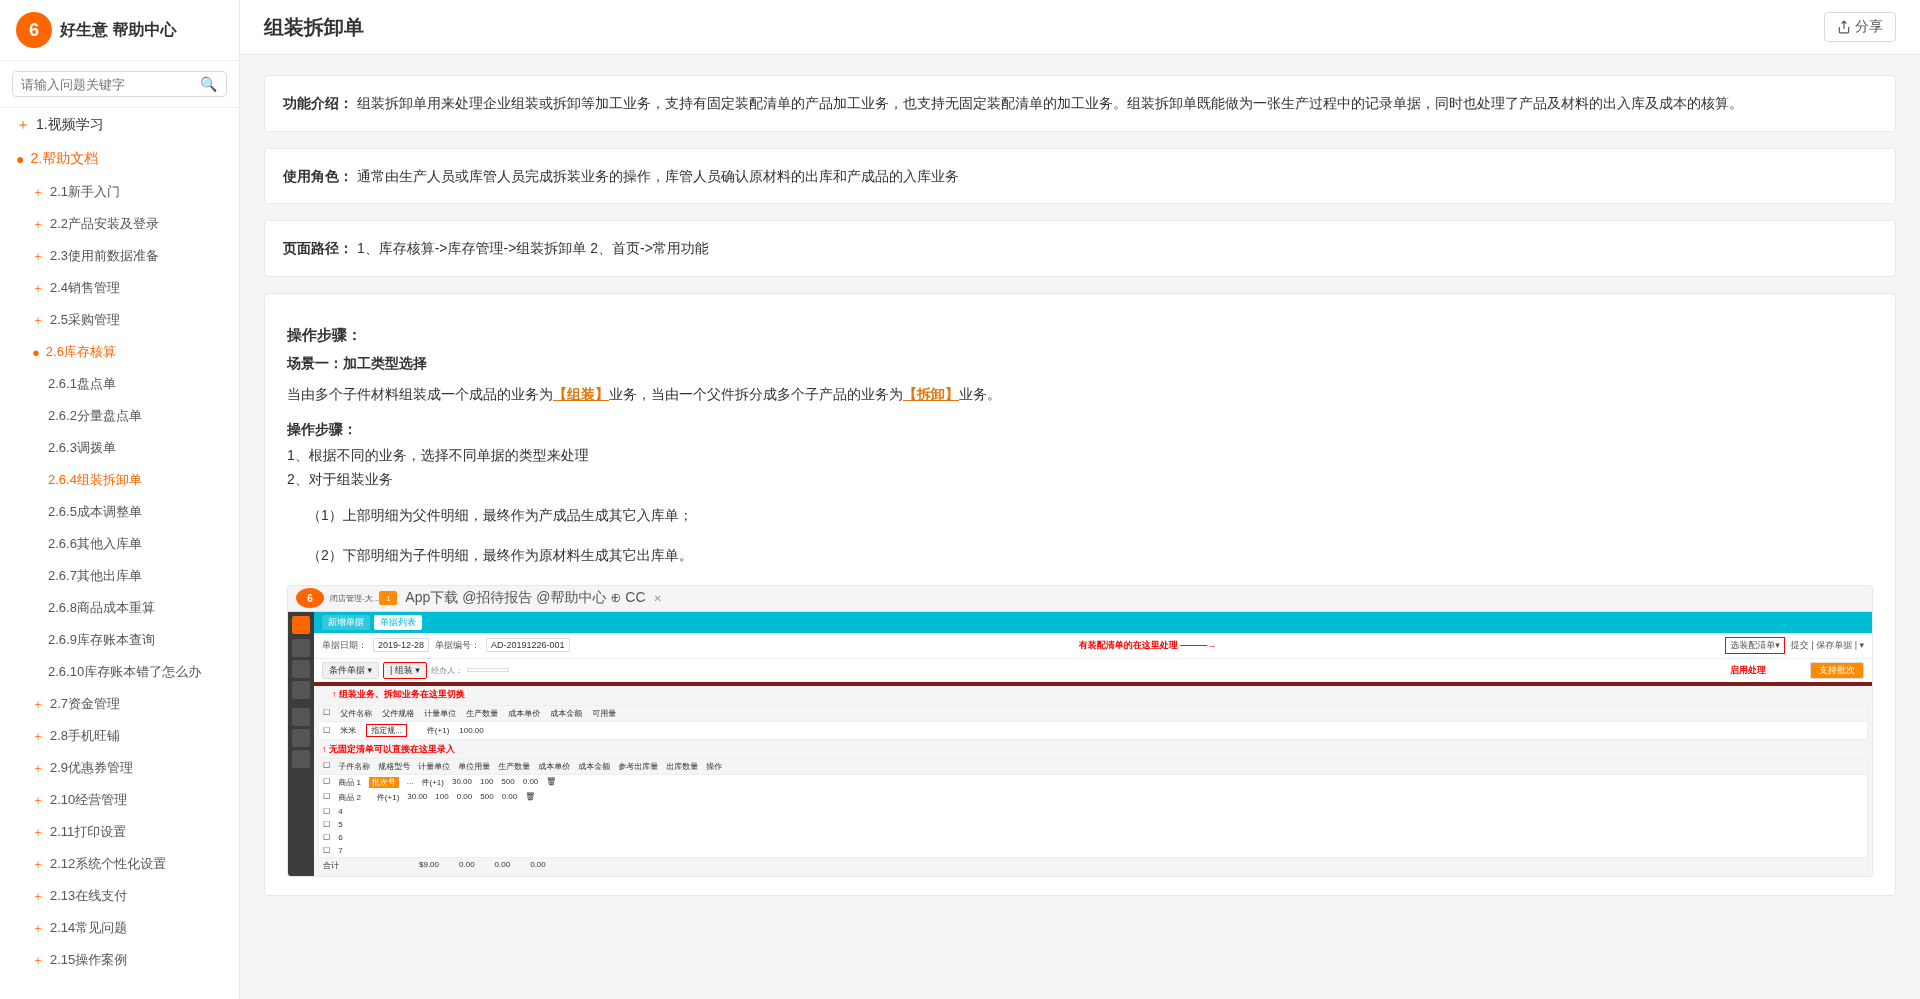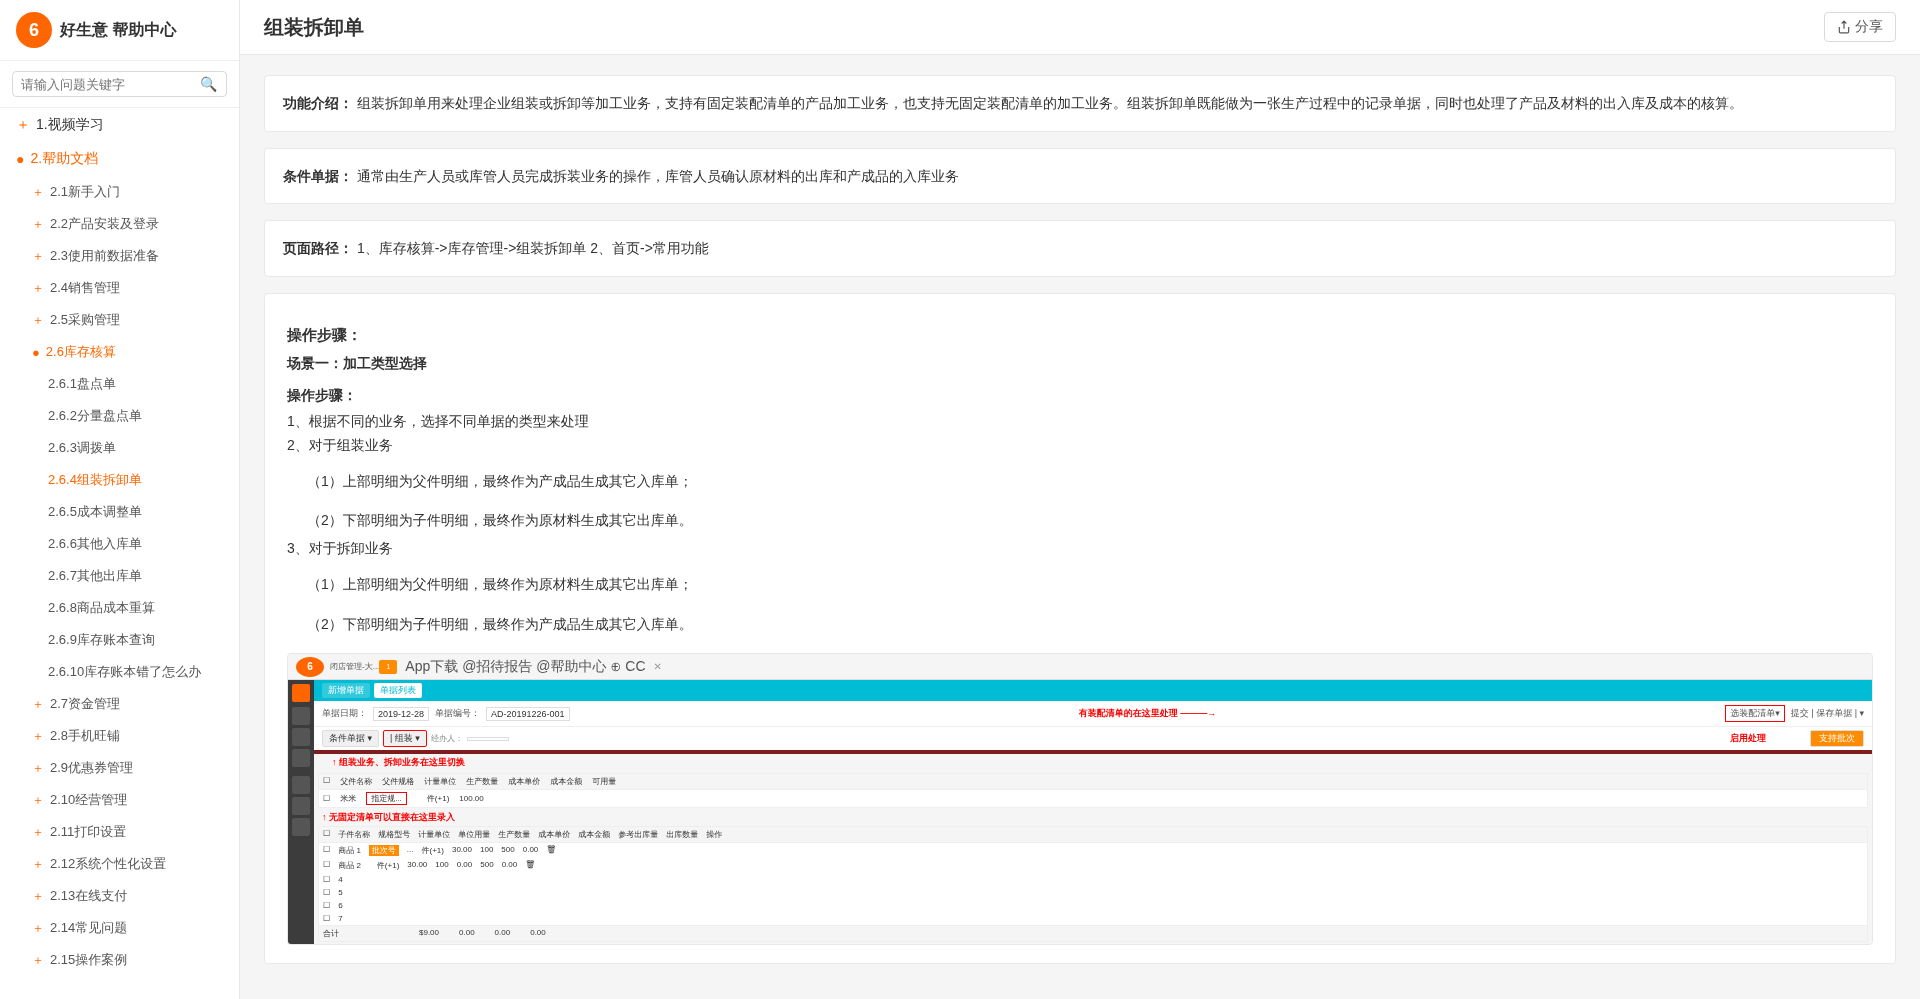--- a/index.html
+++ b/index.html
@@ -123,50 +123,48 @@
 
     <div class="info-block">
       <span class="content-text">
         <strong>功能介绍：</strong>
         <span>组装拆卸单用来处理企业组装或拆卸等加工业务，支持有固定装配清单的产品加工业务，也支持无固定装配清单的加工业务。组装拆卸单既能做为一张生产过程中的记录单据，同时也处理了产品及材料的出入库及成本的核算。</span>
       </span>
     </div>
 
     <div class="info-block">
       <span class="content-text">
-        <strong>条件单据：</strong>
+        <strong>使用角色：</strong>
         <span>通常由生产人员或库管人员完成拆装业务的操作，库管人员确认原材料的出库和产成品的入库业务</span>
       </span>
     </div>
 
     <div class="info-block">
       <span class="content-text">
         <strong>页面路径：</strong>
         <span>1、库存核算-&gt;库存管理-&gt;组装拆卸单 2、首页-&gt;常用功能</span>
       </span>
     </div>
 
     <div style="background:#fff;border:1px solid #e8e8e8;border-radius:4px;padding:18px 22px;">
       <div class="step-heading">操作步骤：</div>
       <div class="scenario-heading">
         <span>场景一：加工类型选择</span>
       </div>
+      <div class="content-text">
+        当由多个子件材料组装成一个成品的业务为<span class="highlight">【组装】</span>业务，当由一个父件拆分成多个子产品的业务为<span class="highlight">【拆卸】</span>业务。
+      </div>
       <div class="step-heading" style="font-size:14px;">操作步骤：</div>
       <div class="step-list">
         <div>1、根据不同的业务，选择不同单据的类型来处理</div>
       </div>
       <div class="step-list">
         <div>2、对于组装业务</div>
         <div class="sub-step">（1）上部明细为父件明细，最终作为产成品生成其它入库单；</div>
         <div class="sub-step">（2）下部明细为子件明细，最终作为原材料生成其它出库单。</div>
-      </div>
-      <div class="step-list">
-        <div>3、对于拆卸业务</div>
-        <div class="sub-step">（1）上部明细为父件明细，最终作为原材料生成其它出库单；</div>
-        <div class="sub-step">（2）下部明细为子件明细，最终作为产成品生成其它入库单。</div>
       </div>
 
       <div class="screenshot-wrap">
         <div class="screenshot-inner">
 
           <div style="position:absolute;top:0;left:0;right:0;height:26px;background:#f5f5f5;border-bottom:1px solid #ddd;display:flex;align-items:center;padding:0 8px;z-index:10;">
             <div style="width:28px;height:20px;background:#f60;border-radius:50%;display:flex;align-items:center;justify-content:center;color:#fff;font-weight:bold;font-size:10px;margin-right:6px;">6</div>
             <div style="display:flex;gap:0;align-items:center;">
               <span style="font-size:8px;color:#555;">闭店管理-大...</span>
               <div style="width:18px;height:14px;background:#ff8c00;border-radius:2px;display:flex;align-items:center;justify-content:center;">

